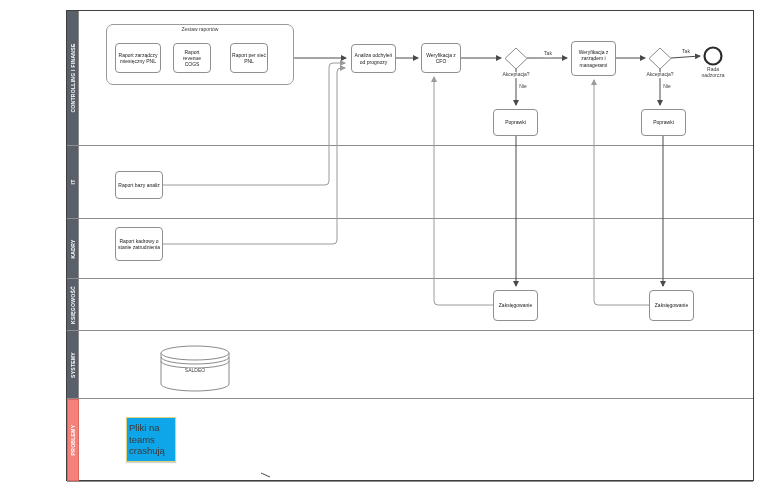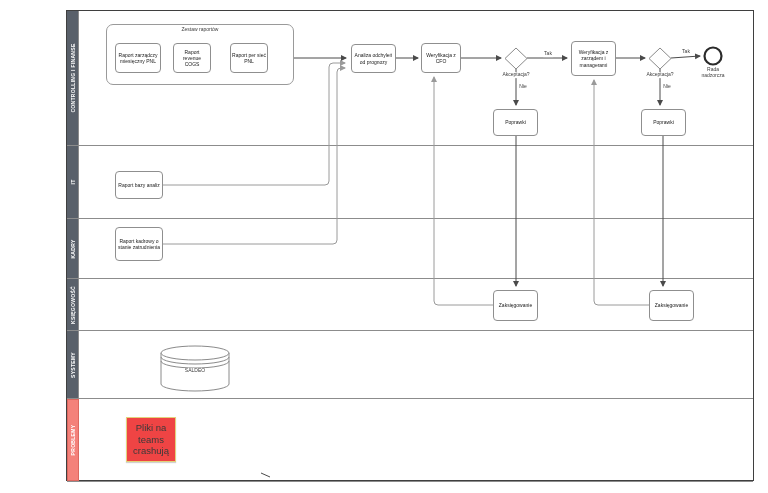--- a/index.html
+++ b/index.html
@@ -54,25 +54,25 @@
   .flabel {
     position: absolute;
     font-size: 5px; color: #3d3d3d; line-height: 1.15;
     background: #fff; padding: 0 1px;
     transform: translate(-50%,-50%);
     white-space: nowrap;
   }
   .flabel.multiline { white-space: normal; text-align: center; transform: translate(-50%,0); background: transparent; }
   .sticky {
     position: absolute;
-    background: #ef4444;
+    background: #0ea5e9;
     border: 1px solid #E3D27C;
     box-shadow: 0 1px 1px rgba(0,0,0,.18);
     display: flex; align-items: center; justify-content: center;
-    text-align: center;
+    text-align: left;
     font-size: 9.5px; line-height: 1.2; color: #3a3a3a;
     padding: 2px;
   }
 </style>
 </head>
 <body>
 
 <div class="canvas">
   <div class="pool">
 

